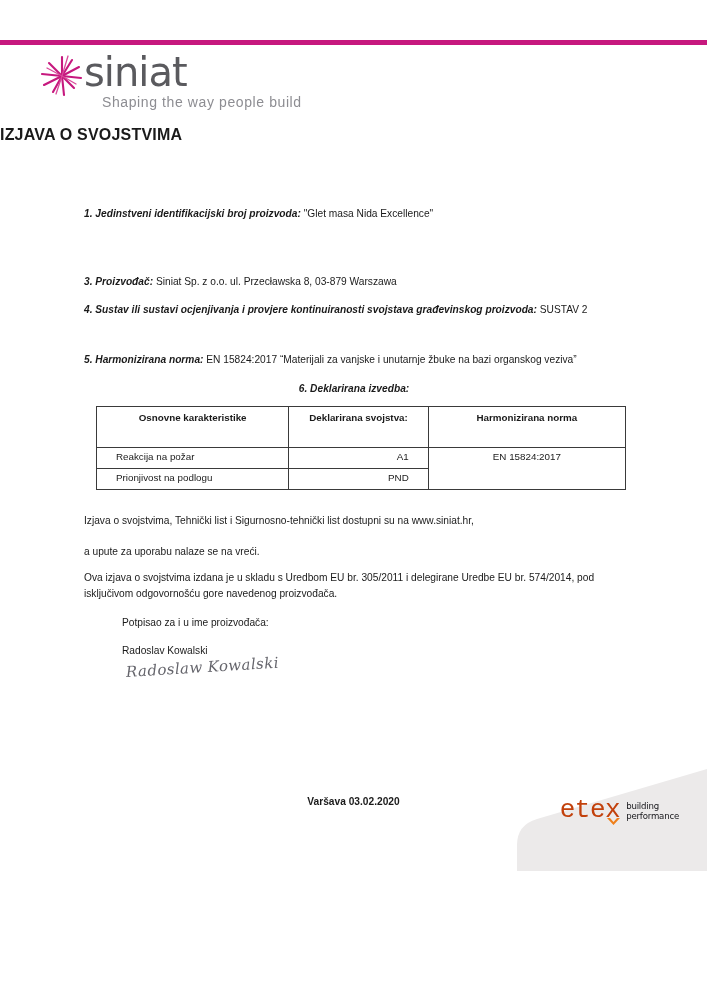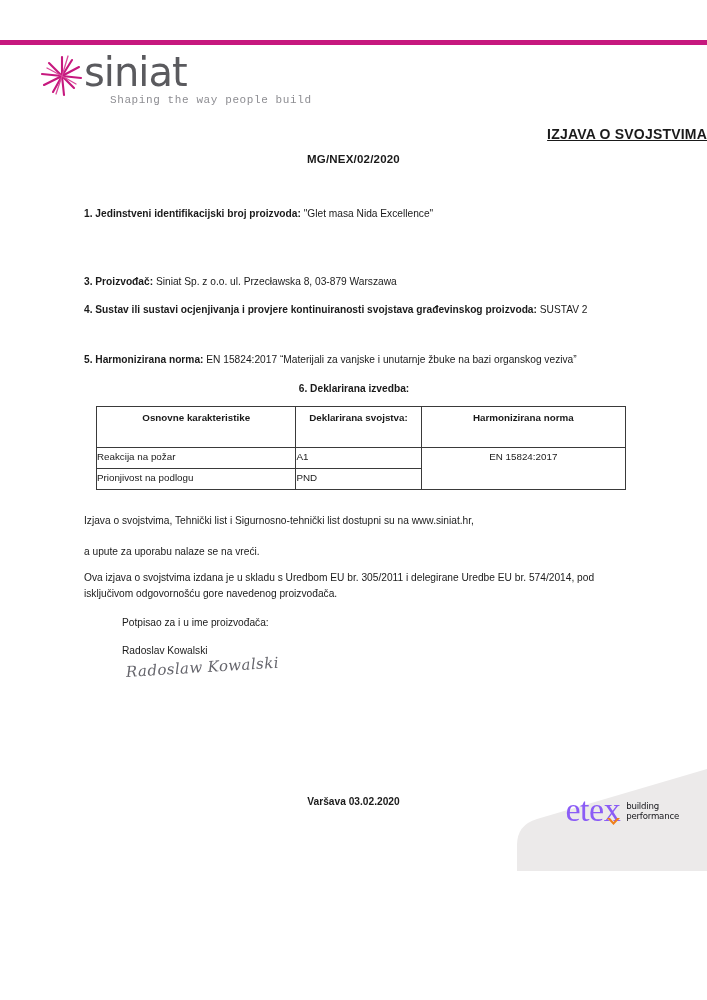--- a/index.html
+++ b/index.html
@@ -50,40 +50,39 @@
     top: 0px;
     font-family: "DejaVu Sans", sans-serif;
     font-size: 40px;
     letter-spacing: -1px;
     font-weight: 400;
     color: #5a5a5e;
     line-height: 44px;
   }
   .logo-tag {
     position: absolute;
-    left: 70px;
+    left: 62px;
     top: 44px;
-    font-family: Liberation Mono, monospace;
-    font-size: 11px;
+    font-family: Liberation Sans, sans-serif;
+    font-size: 14px;
     letter-spacing: 0.6px;
     color: #8d8d92;
     white-space: nowrap;
   }
 
   
   .doc-title {
     position: absolute;
     left: 0;
     top: 126px;
     width: 707px;
-    text-align: right;
-    font-size: 14px;
+    text-align: left;
+    font-size: 16px;
     font-weight: bold;
     letter-spacing: 0.2px;
-    text-decoration: underline;
   }
   .doc-subtitle {
     position: absolute;
     left: 0;
     top: 153px;
     width: 707px;
     text-align: center;
     font-size: 11.5px;
     font-weight: bold;
     letter-spacing: 0.2px;
@@ -91,53 +90,53 @@
 
   
   .para {
     position: absolute;
     left: 84px;
     width: 540px;
     font-size: 10.2px;
     line-height: 16px;
     text-align: left;
   }
-  .para b { font-weight: bold; }
+  .para b { font-weight: bold; font-style: italic; }
 
   .p1 { top: 206px; }
   .p2 { top: 234px; }
   .p3 { top: 274px; }
   .p4 { top: 302px; }
   .p5 { top: 352px; }
   .p6 { top: 381px; text-align: center; }
 
   
   .decl-table {
     position: absolute;
     left: 96px;
     top: 406px;
     width: 530px;
     border-collapse: collapse;
     font-size: 9.8px;
   }
   .decl-table td, .decl-table th {
     border: 1px solid #3a3a3a;
-    padding: 3px 0;
+    padding: 3px 19px;
     vertical-align: top;
   }
   .decl-table thead th {
     text-align: center;
     font-weight: bold;
     height: 32px;
     vertical-align: top;
     padding-top: 5px;
   }
   .decl-table tbody td { height: 14px; }
   .col-a { width: 200px; text-align: left; }
-  .col-b { width: 125px; text-align: left; }
+  .col-b { width: 125px; text-align: right; }
   .col-c { width: 205px; text-align: center; }
   .cell-norm { text-align: center; vertical-align: bottom; }
 
   
   .close {
     position: absolute;
     left: 84px;
     width: 545px;
     font-size: 10.2px;
     line-height: 16px;
@@ -191,24 +190,24 @@
   .footer-shape svg { display: block; }
   .etex-logo {
     position: absolute;
     right: 28px;
     bottom: 48px;
     display: flex;
     align-items: flex-end;
   }
   .etex-word {
     position: relative;
-    font-family: Liberation Serif, serif;
-    font-size: 34px;
+    font-family: Liberation Mono, monospace;
+    font-size: 26px;
     font-weight: 400;
-    color: #8b5cf6;
+    color: #c2410c;
     letter-spacing: -0.5px;
     line-height: 26px;
   }
   .etex-tick {
     position: absolute;
     right: -1px;
     bottom: -3px;
     width: 15px;
     height: 9px;
   }
@@ -248,21 +247,20 @@
         <line x1="22" y1="22" x2="36" y2="30"></line>
         <line x1="22" y1="22" x2="16" y2="40"></line>
         <line x1="22" y1="22" x2="7" y2="14"></line>
       </g>
     </svg>
     <div class="logo-word">siniat</div>
     <div class="logo-tag">Shaping the way people build</div>
   </div>
 
   <div class="doc-title">IZJAVA O SVOJSTVIMA</div>
-  <div class="doc-subtitle">MG/NEX/02/2020</div>
 
   <div class="para p1">
     <b>1. Jedinstveni identifikacijski broj proizvoda:</b><span> "Glet masa Nida Excellence"</span>
   </div>
 
 
   <div class="para p3">
     <b>3. Proizvođač:</b><span> Siniat Sp. z o.o.  ul. Przecławska 8, 03-879 Warszawa</span>
   </div>
 

